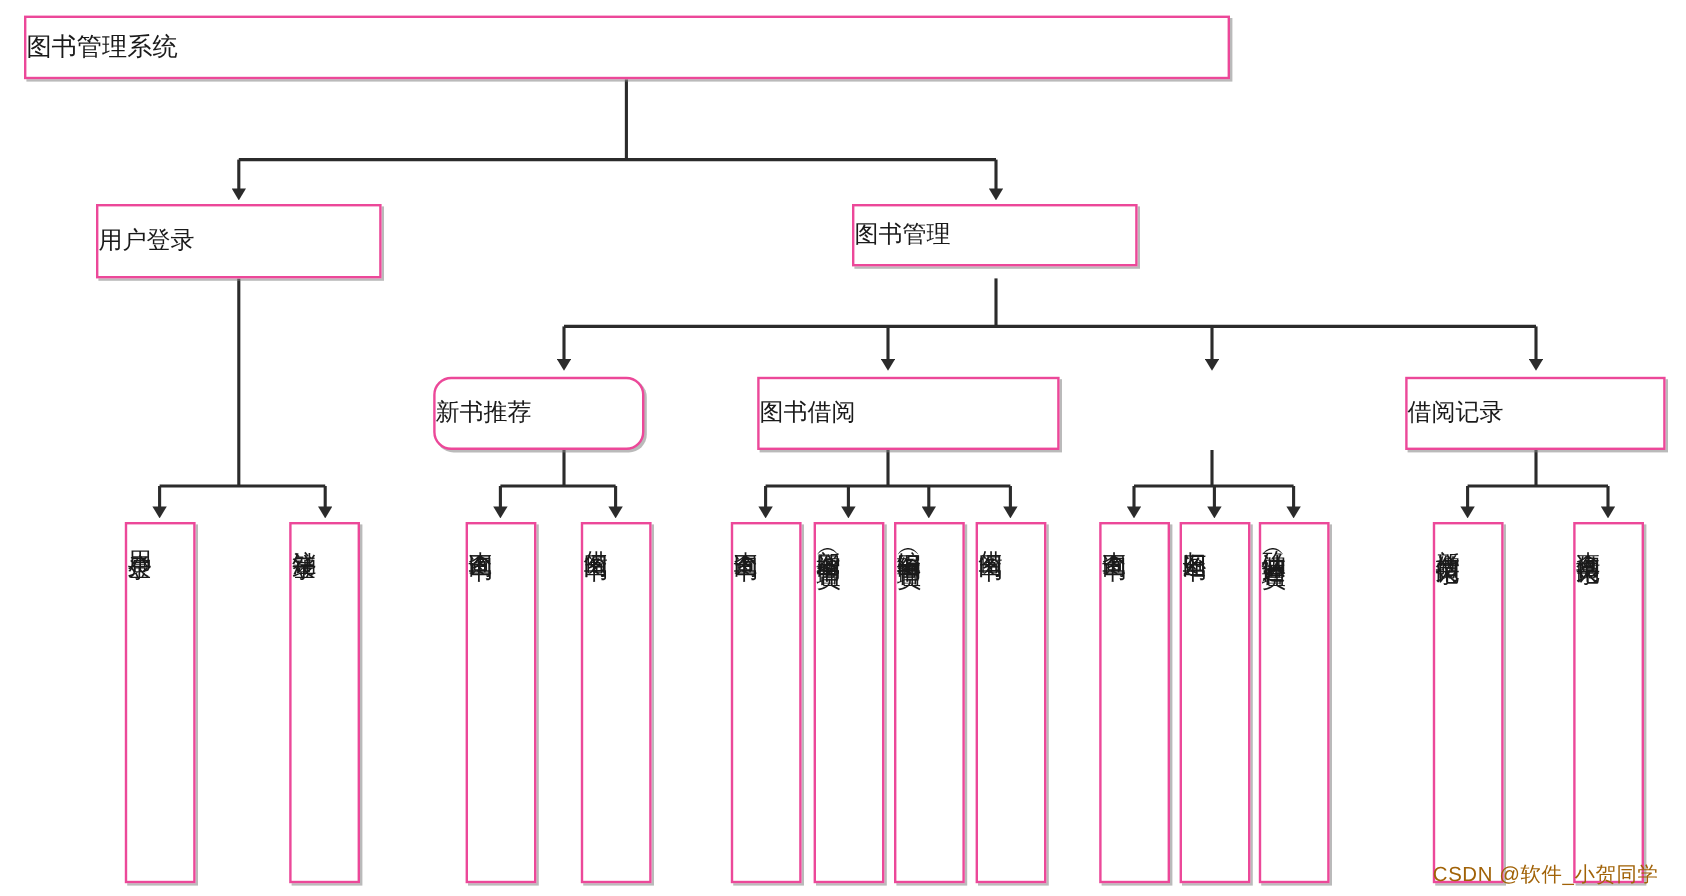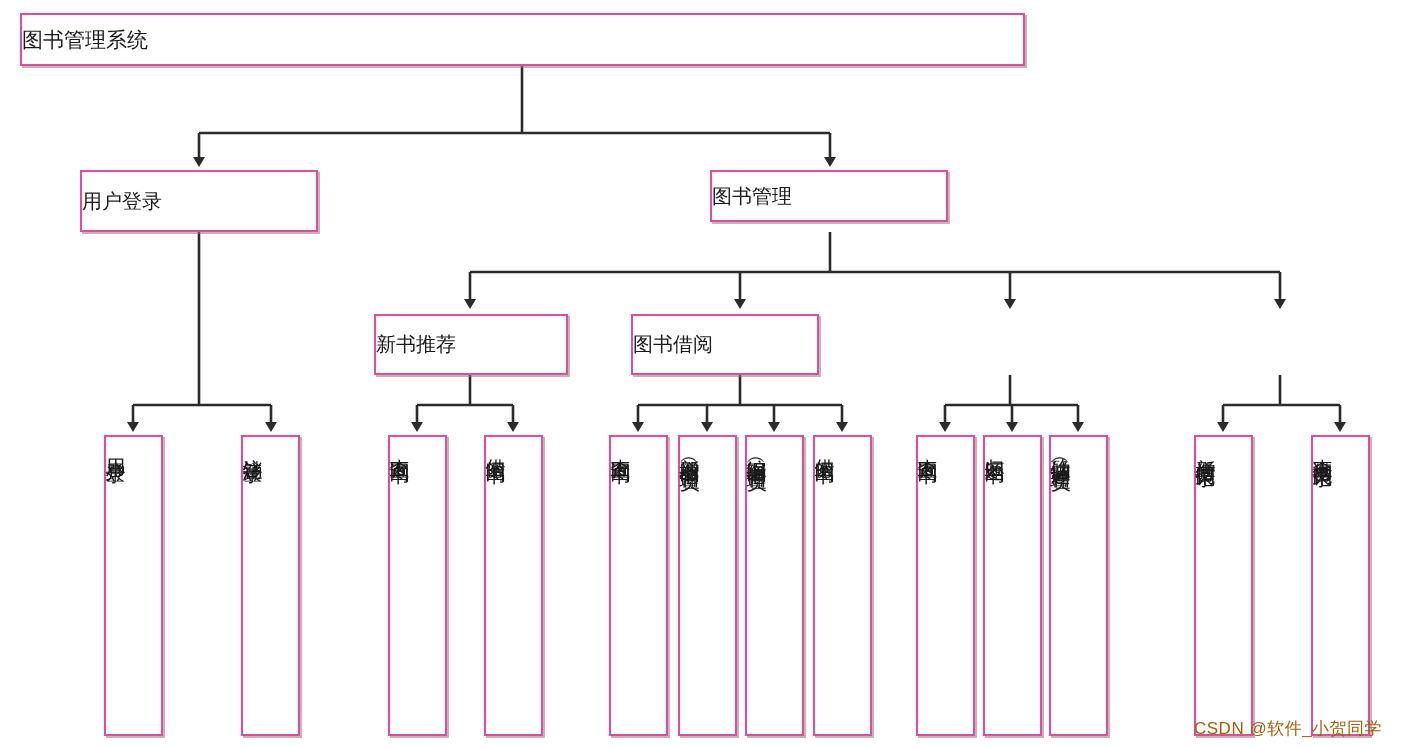--- a/index.html
+++ b/index.html
@@ -123,29 +123,32 @@
   </div>
 
   <div class="node level2" style="left:80px; top:170px; width:238px; height:62px;">
     <span class="node-label">用户登录</span>
   </div>
 
   <div class="node level2" style="left:710px; top:170px; width:238px; height:52px;">
     <span class="node-label">图书管理</span>
   </div>
 
-  <div class="node level3" style="left:374px; top:314px; width:194px; height:61px;">
+  <div class="node level3" style="left:361px; top:314px; width:176px; height:61px;border-radius:15px;">
     <span class="node-label">新书推荐</span>
   </div>
 
-  <div class="node level3" style="left:631px; top:314px; width:188px; height:61px;">
+  <div class="node level3" style="left:631px; top:314px; width:252px; height:61px;">
     <span class="node-label">图书借阅</span>
   </div>
 
 
+  <div class="node level3" style="left:1171px; top:314px; width:217px; height:61px;">
+    <span class="node-label">借阅记录</span>
+  </div>
 
   <div class="node leaf" style="left:104px; top:435px; width:59px; height:301px;">
     <span class="node-label">用户登录</span>
   </div>
 
   <div class="node leaf" style="left:241px; top:435px; width:59px; height:301px;">
     <span class="node-label">注销登录</span>
   </div>
 
   <div class="node leaf" style="left:388px; top:435px; width:59px; height:301px;">

